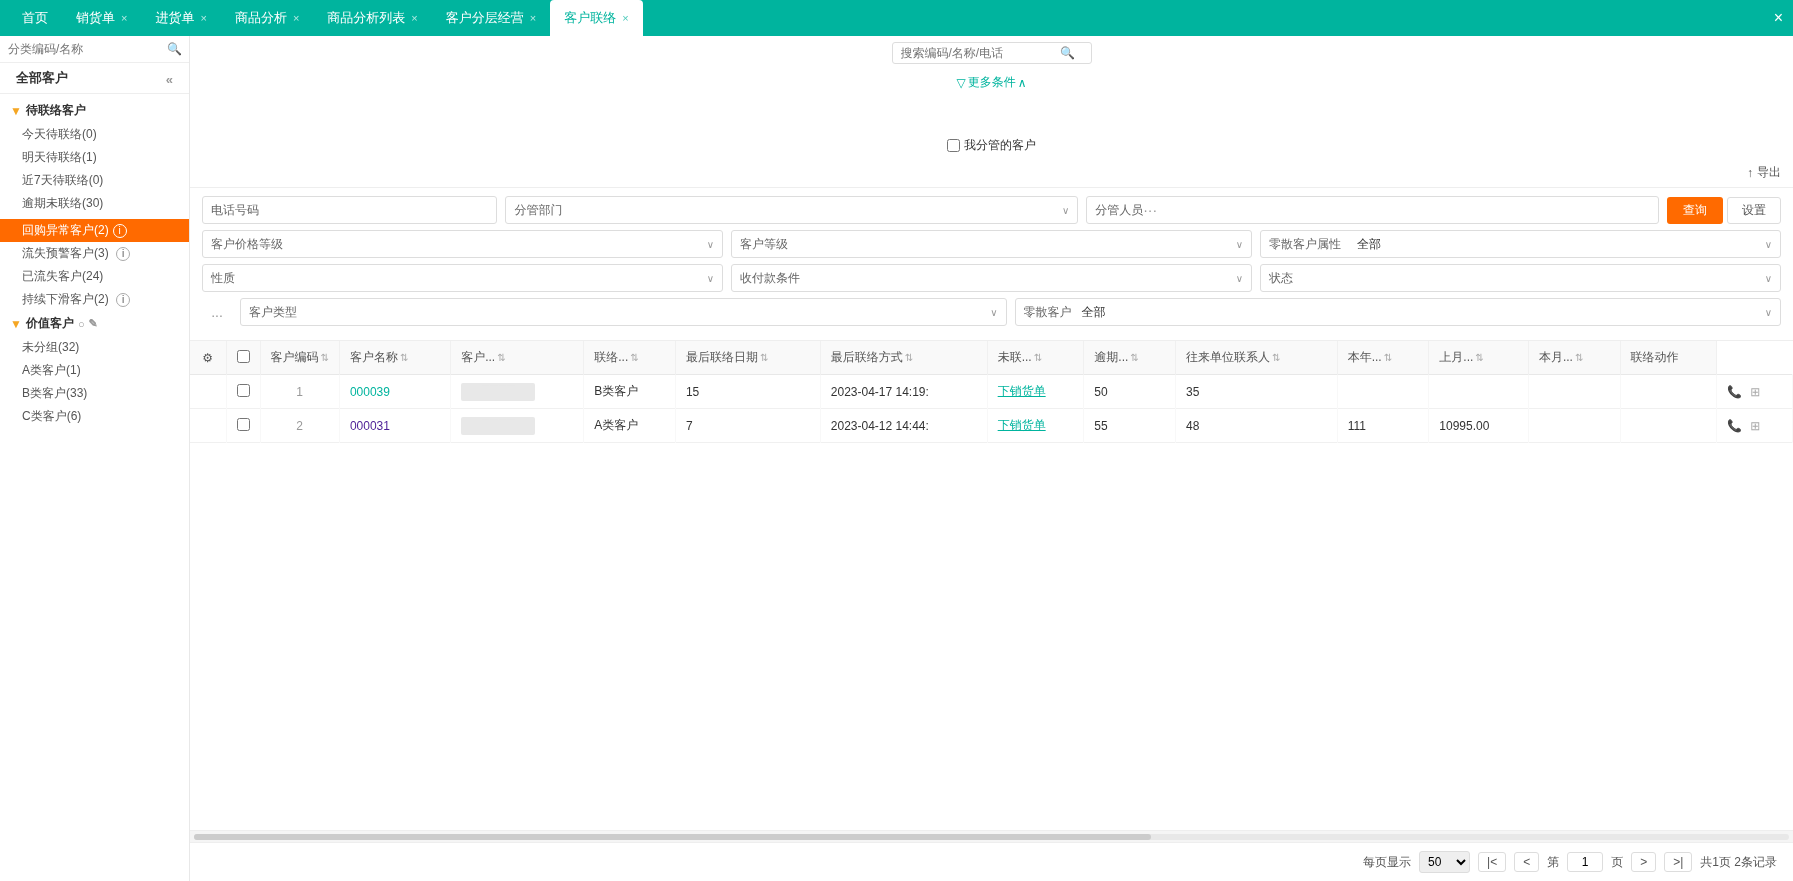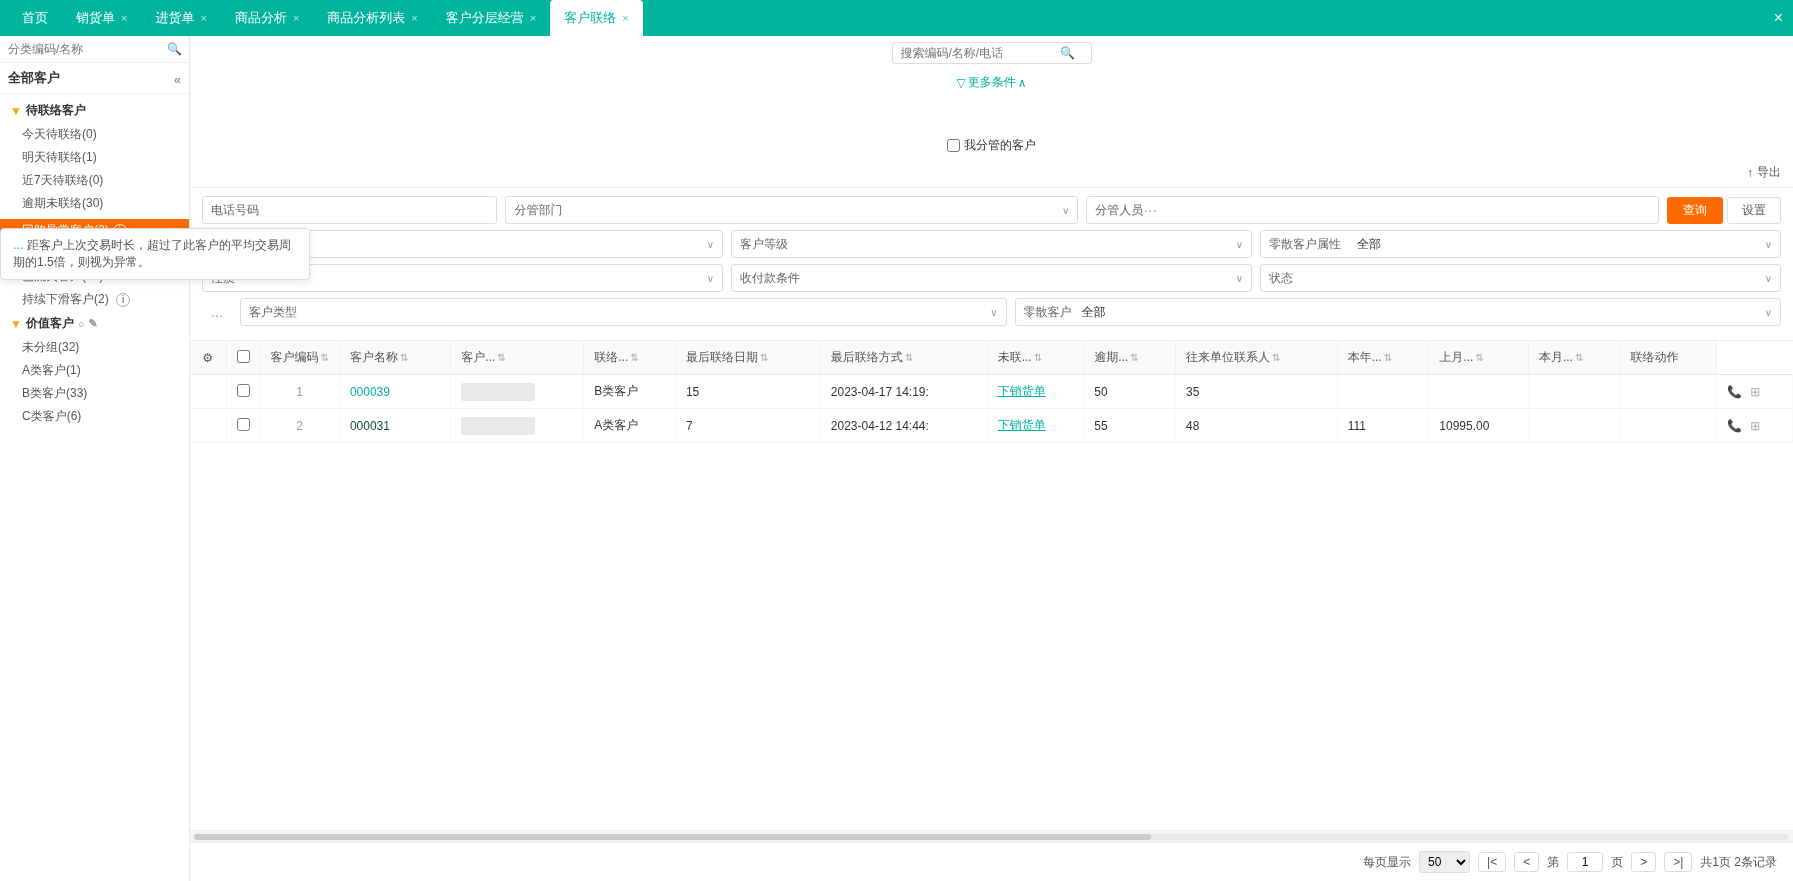--- a/index.html
+++ b/index.html
@@ -71,21 +71,21 @@
       flex: 1;
       border: none;
       outline: none;
       font-size: 12px;
       color: #666;
     }
     .sidebar-header {
       display: flex;
       align-items: flex-end;
       justify-content: space-between;
-      padding: 6px 8px;
+      padding: 6px 16px;
       font-weight: bold;
       font-size: 13px;
       border-bottom: 1px solid #eee;
     }
     .sidebar-header .collapse-btn {
       cursor: pointer;
       color: #999;
     }
     .sidebar-section {
       padding: 4px 0;
@@ -464,23 +464,20 @@
         <span>明天待联络(1)</span>
       </div>
       <div class="sidebar-item">
         <span>近7天待联络(0)</span>
       </div>
       <div class="sidebar-item">
         <span>逾期未联络(30)</span>
       </div>
     </div>
 
-    <div class="tooltip-box">
-      <span class="dots">...</span><span>距客户上次交易时长，超过了此客户的平均交易周期的1.5倍，则视为异常。</span>
-    </div>
 
     <div class="sidebar-item-orange">
       <span>回购异常客户(2)</span>
       <span class="info-icon">i</span>
     </div>
     <div class="sidebar-item">
       <span>流失预警客户(3)</span>
       <span class="info-icon" style="border:1px solid #aaa;border-radius:50%;width:14px;height:14px;display:inline-flex;align-items:center;justify-content:center;margin-left:4px;font-size:10px;">i</span>
     </div>
     <div class="sidebar-item">
@@ -648,21 +645,21 @@
           <span>⊞</span>
         </div>
       </td>
     </tr>
             <tr>
       <td class="settings-col"></td>
       <td class="checkbox-col">
         <input type="checkbox" style="">
       </td>
       <td class="num-col">2</td>
-      <td style="color:#14532d;cursor:pointer;">000031</td>
+      <td style="color:#4c1d95;cursor:pointer;">000031</td>
       <td>
         <span style="background:#e8e8e8;color:#e8e8e8;border-radius:2px;padding:2px 20px;">████</span>
       </td>
       <td>A类客户</td>
       <td>7</td>
       <td>2023-04-12 14:44:</td>
       <td><span class="link-text">下销货单</span></td>
       <td>55</td>
       <td>48</td>
       <td>111</td>

